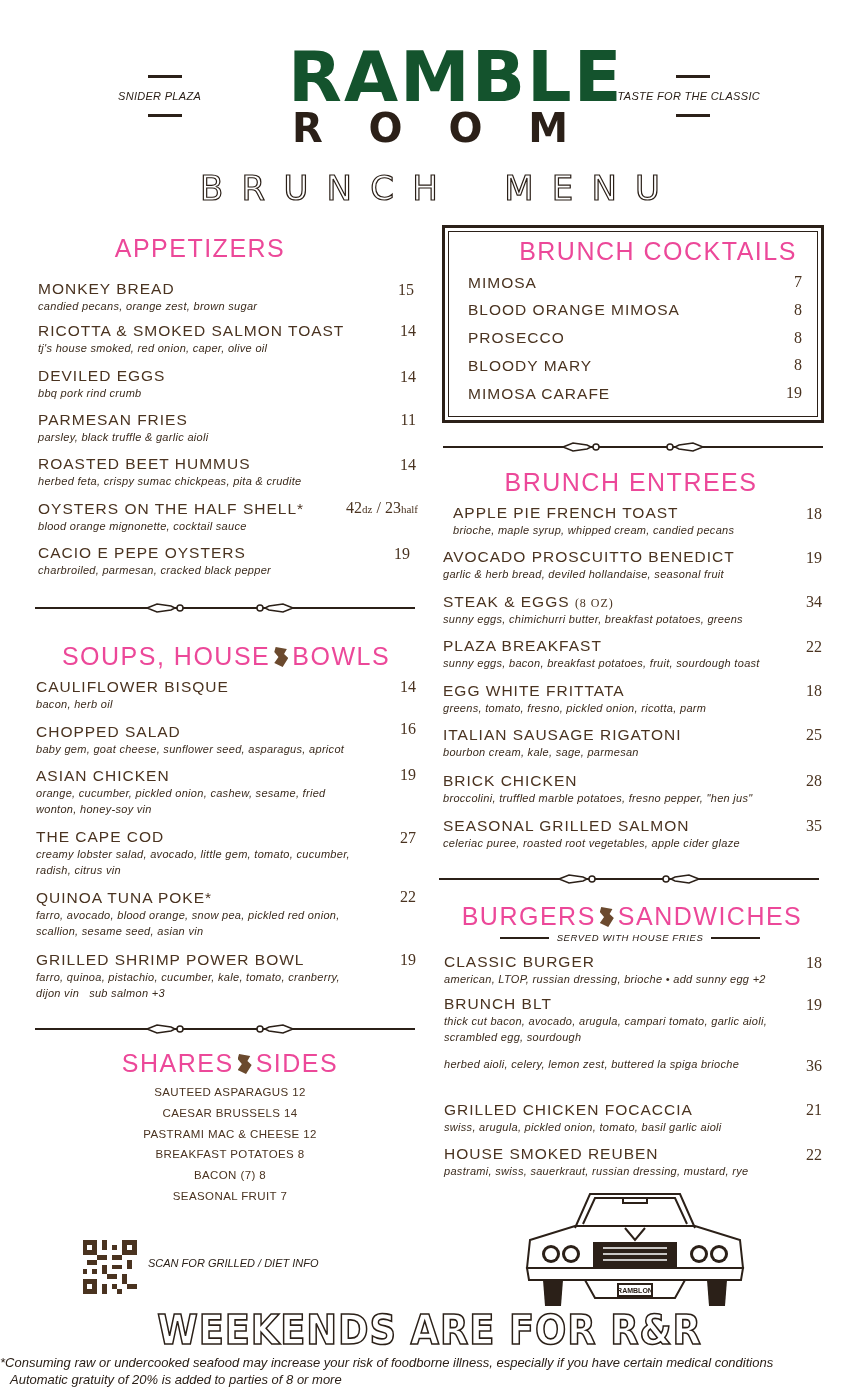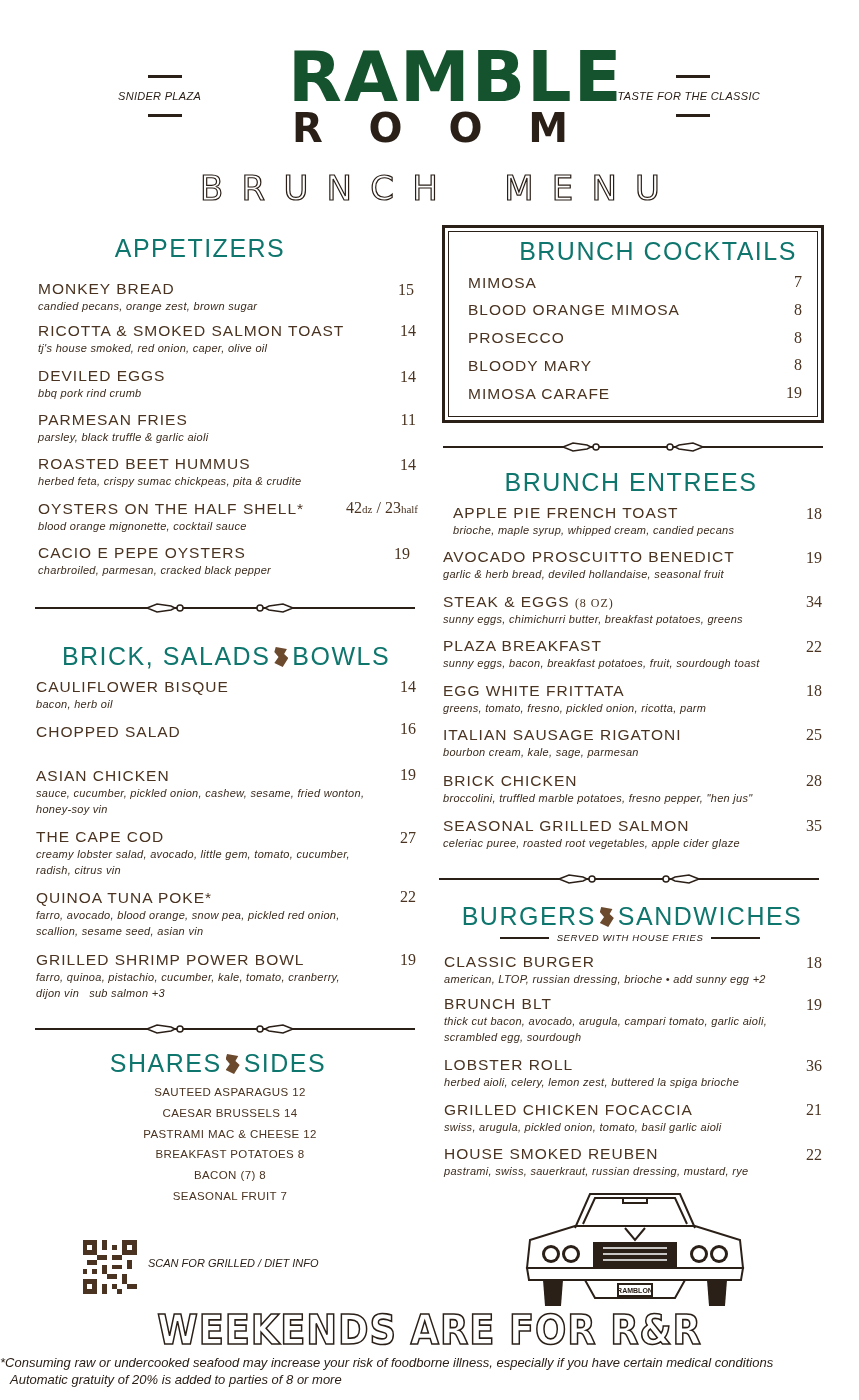--- a/index.html
+++ b/index.html
@@ -8,21 +8,21 @@
 
   
   .side-tag { position: absolute; top: 90px; font-size: 11px; font-style: italic; color: #2b2018; letter-spacing: 0.3px; }
   .side-bar { position: absolute; height: 3px; width: 34px; background: #2b2018; }
   .logo-top { position: absolute; left: 288px; top: 46px; width: 284px; text-align: center; font-family: "DejaVu Sans", sans-serif; font-weight: bold; font-size: 70px; line-height: 62px; color: #14532d; letter-spacing: 2px; transform: scaleY(1.0); }
   .logo-bottom { position: absolute; left: 288px; top: 108px; width: 284px; display: flex; justify-content: space-between; font-family: "DejaVu Sans", sans-serif; font-weight: bold; font-size: 40px; line-height: 40px; color: #2b2018; padding: 0 4px; }
   .brunch-title { position: absolute; left: 200px; top: 168px; width: 460px; display: flex; justify-content: space-between; font-family: "DejaVu Sans", sans-serif; font-size: 34px; color: #fff; -webkit-text-stroke: 1.2px #2b2018; }
   .brunch-title .gap { width: 30px; }
 
   
-  .sec-title { position: absolute; text-align: center; font-family: "Liberation Sans", sans-serif; font-size: 25px; letter-spacing: 1.5px; color: #0f766e; white-space: nowrap; }
+  .sec-title { position: absolute; text-align: center; font-family: "Liberation Sans", sans-serif; font-size: 25px; letter-spacing: 1.5px; color: #ec4899; white-space: nowrap; }
   .amp-orn { display: inline-block; width: 14px; height: 20px; margin: 0 4px; vertical-align: -2px; background: #6b4a2e; clip-path: polygon(10% 0,90% 10%,70% 35%,100% 55%,60% 100%,0 80%,30% 50%,0 25%); }
 
   
   .item { position: absolute; }
   .item-name { font-family: "Liberation Sans", sans-serif; font-size: 15.5px; letter-spacing: 1px; color: #4a3320; white-space: nowrap; }
   .item-desc { font-family: "Liberation Sans", sans-serif; font-style: italic; font-size: 11px; color: #3a2a1c; line-height: 16px; letter-spacing: 0.3px; }
   .price { position: absolute; font-family: "Liberation Serif", serif; font-size: 16px; color: #4a3320; text-align: right; }
   .price small { font-size: 11px; font-weight: normal; }
   .oz { font-family: "Liberation Serif", serif; font-size: 12px; letter-spacing: 1px; }
 
@@ -135,36 +135,37 @@
       <path d="M2 6 L12 2 L26 4 L30 6 L26 8 L12 10 Z" fill="#fff" stroke="#2b2018" stroke-width="1.5"></path>
       <circle cx="35" cy="6" r="3" fill="#fff" stroke="#2b2018" stroke-width="1.5"></circle>
     </svg>
   <svg class="orn" style="left:220px;" viewBox="0 0 40 12">
       <circle cx="5" cy="6" r="3" fill="#fff" stroke="#2b2018" stroke-width="1.5"></circle>
       <path d="M38 6 L28 2 L14 4 L10 6 L14 8 L28 10 Z" fill="#fff" stroke="#2b2018" stroke-width="1.5"></path>
     </svg>
 </div>
 
 <div>
-  <div class="sec-title" style="left:36px;top:642px;width:380px;"><span>BRICK, SALADS</span><span class="amp-orn"></span><span>BOWLS</span></div>
+  <div class="sec-title" style="left:36px;top:642px;width:380px;"><span>SOUPS, HOUSE</span><span class="amp-orn"></span><span>BOWLS</span></div>
 
   <div class="item" style="left:36px;top:678px;">
     <div class="item-name">CAULIFLOWER BISQUE</div>
     <div class="item-desc">bacon, herb oil</div>
   </div>
   <div class="price" style="left:380px;top:678px;width:36px;">14</div>
 
   <div class="item" style="left:36px;top:723px;">
     <div class="item-name">CHOPPED SALAD</div>
+    <div class="item-desc">baby gem, goat cheese, sunflower seed, asparagus, apricot</div>
   </div>
   <div class="price" style="left:380px;top:720px;width:36px;">16</div>
 
   <div class="item" style="left:36px;top:767px;width:330px;">
     <div class="item-name">ASIAN CHICKEN</div>
-    <div class="item-desc">sauce, cucumber, pickled onion, cashew, sesame, fried wonton, honey-soy vin</div>
+    <div class="item-desc">orange, cucumber, pickled onion, cashew, sesame, fried wonton, honey-soy vin</div>
   </div>
   <div class="price" style="left:380px;top:766px;width:36px;">19</div>
 
   <div class="item" style="left:36px;top:828px;width:330px;">
     <div class="item-name">THE CAPE COD</div>
     <div class="item-desc">creamy lobster salad, avocado, little gem, tomato, cucumber, radish, citrus vin</div>
   </div>
   <div class="price" style="left:380px;top:829px;width:36px;">27</div>
 
   <div class="item" style="left:36px;top:889px;width:340px;">
@@ -186,21 +187,21 @@
       <path d="M2 6 L12 2 L26 4 L30 6 L26 8 L12 10 Z" fill="#fff" stroke="#2b2018" stroke-width="1.5"></path>
       <circle cx="35" cy="6" r="3" fill="#fff" stroke="#2b2018" stroke-width="1.5"></circle>
     </svg>
   <svg class="orn" style="left:220px;" viewBox="0 0 40 12">
       <circle cx="5" cy="6" r="3" fill="#fff" stroke="#2b2018" stroke-width="1.5"></circle>
       <path d="M38 6 L28 2 L14 4 L10 6 L14 8 L28 10 Z" fill="#fff" stroke="#2b2018" stroke-width="1.5"></path>
     </svg>
 </div>
 
 <div>
-  <div class="sec-title" style="left:48px;top:1049px;width:340px;"><span>SHARES</span><span class="amp-orn"></span><span>SIDES</span></div>
+  <div class="sec-title" style="left:60px;top:1049px;width:340px;"><span>SHARES</span><span class="amp-orn"></span><span>SIDES</span></div>
   <div class="side-item" style="top:1086px;">SAUTEED ASPARAGUS   12</div>
   <div class="side-item" style="top:1107px;">CAESAR BRUSSELS  14</div>
   <div class="side-item" style="top:1128px;">PASTRAMI MAC &amp; CHEESE   12</div>
   <div class="side-item" style="top:1148px;">BREAKFAST POTATOES   8</div>
   <div class="side-item" style="top:1169px;">BACON (7)  8</div>
   <div class="side-item" style="top:1190px;">SEASONAL FRUIT   7</div>
 </div>
 
 <div class="cocktail-box"></div>
 <div>
@@ -307,21 +308,20 @@
   </div>
   <div class="price" style="left:790px;top:954px;width:32px;">18</div>
 
   <div class="item" style="left:444px;top:995px;width:340px;">
     <div class="item-name">BRUNCH BLT</div>
     <div class="item-desc">thick cut bacon, avocado, arugula, campari tomato, garlic aioli, scrambled egg, sourdough</div>
   </div>
   <div class="price" style="left:790px;top:996px;width:32px;">19</div>
 
   <div class="item" style="left:444px;top:1056px;">
-    <div class="item-name">LOBSTER ROLL</div>
     <div class="item-desc">herbed aioli, celery, lemon zest, buttered la spiga brioche</div>
   </div>
   <div class="price" style="left:790px;top:1057px;width:32px;">36</div>
 
   <div class="item" style="left:444px;top:1101px;">
     <div class="item-name">GRILLED CHICKEN FOCACCIA</div>
     <div class="item-desc">swiss, arugula, pickled onion, tomato, basil garlic aioli</div>
   </div>
   <div class="price" style="left:790px;top:1101px;width:32px;">21</div>
 

